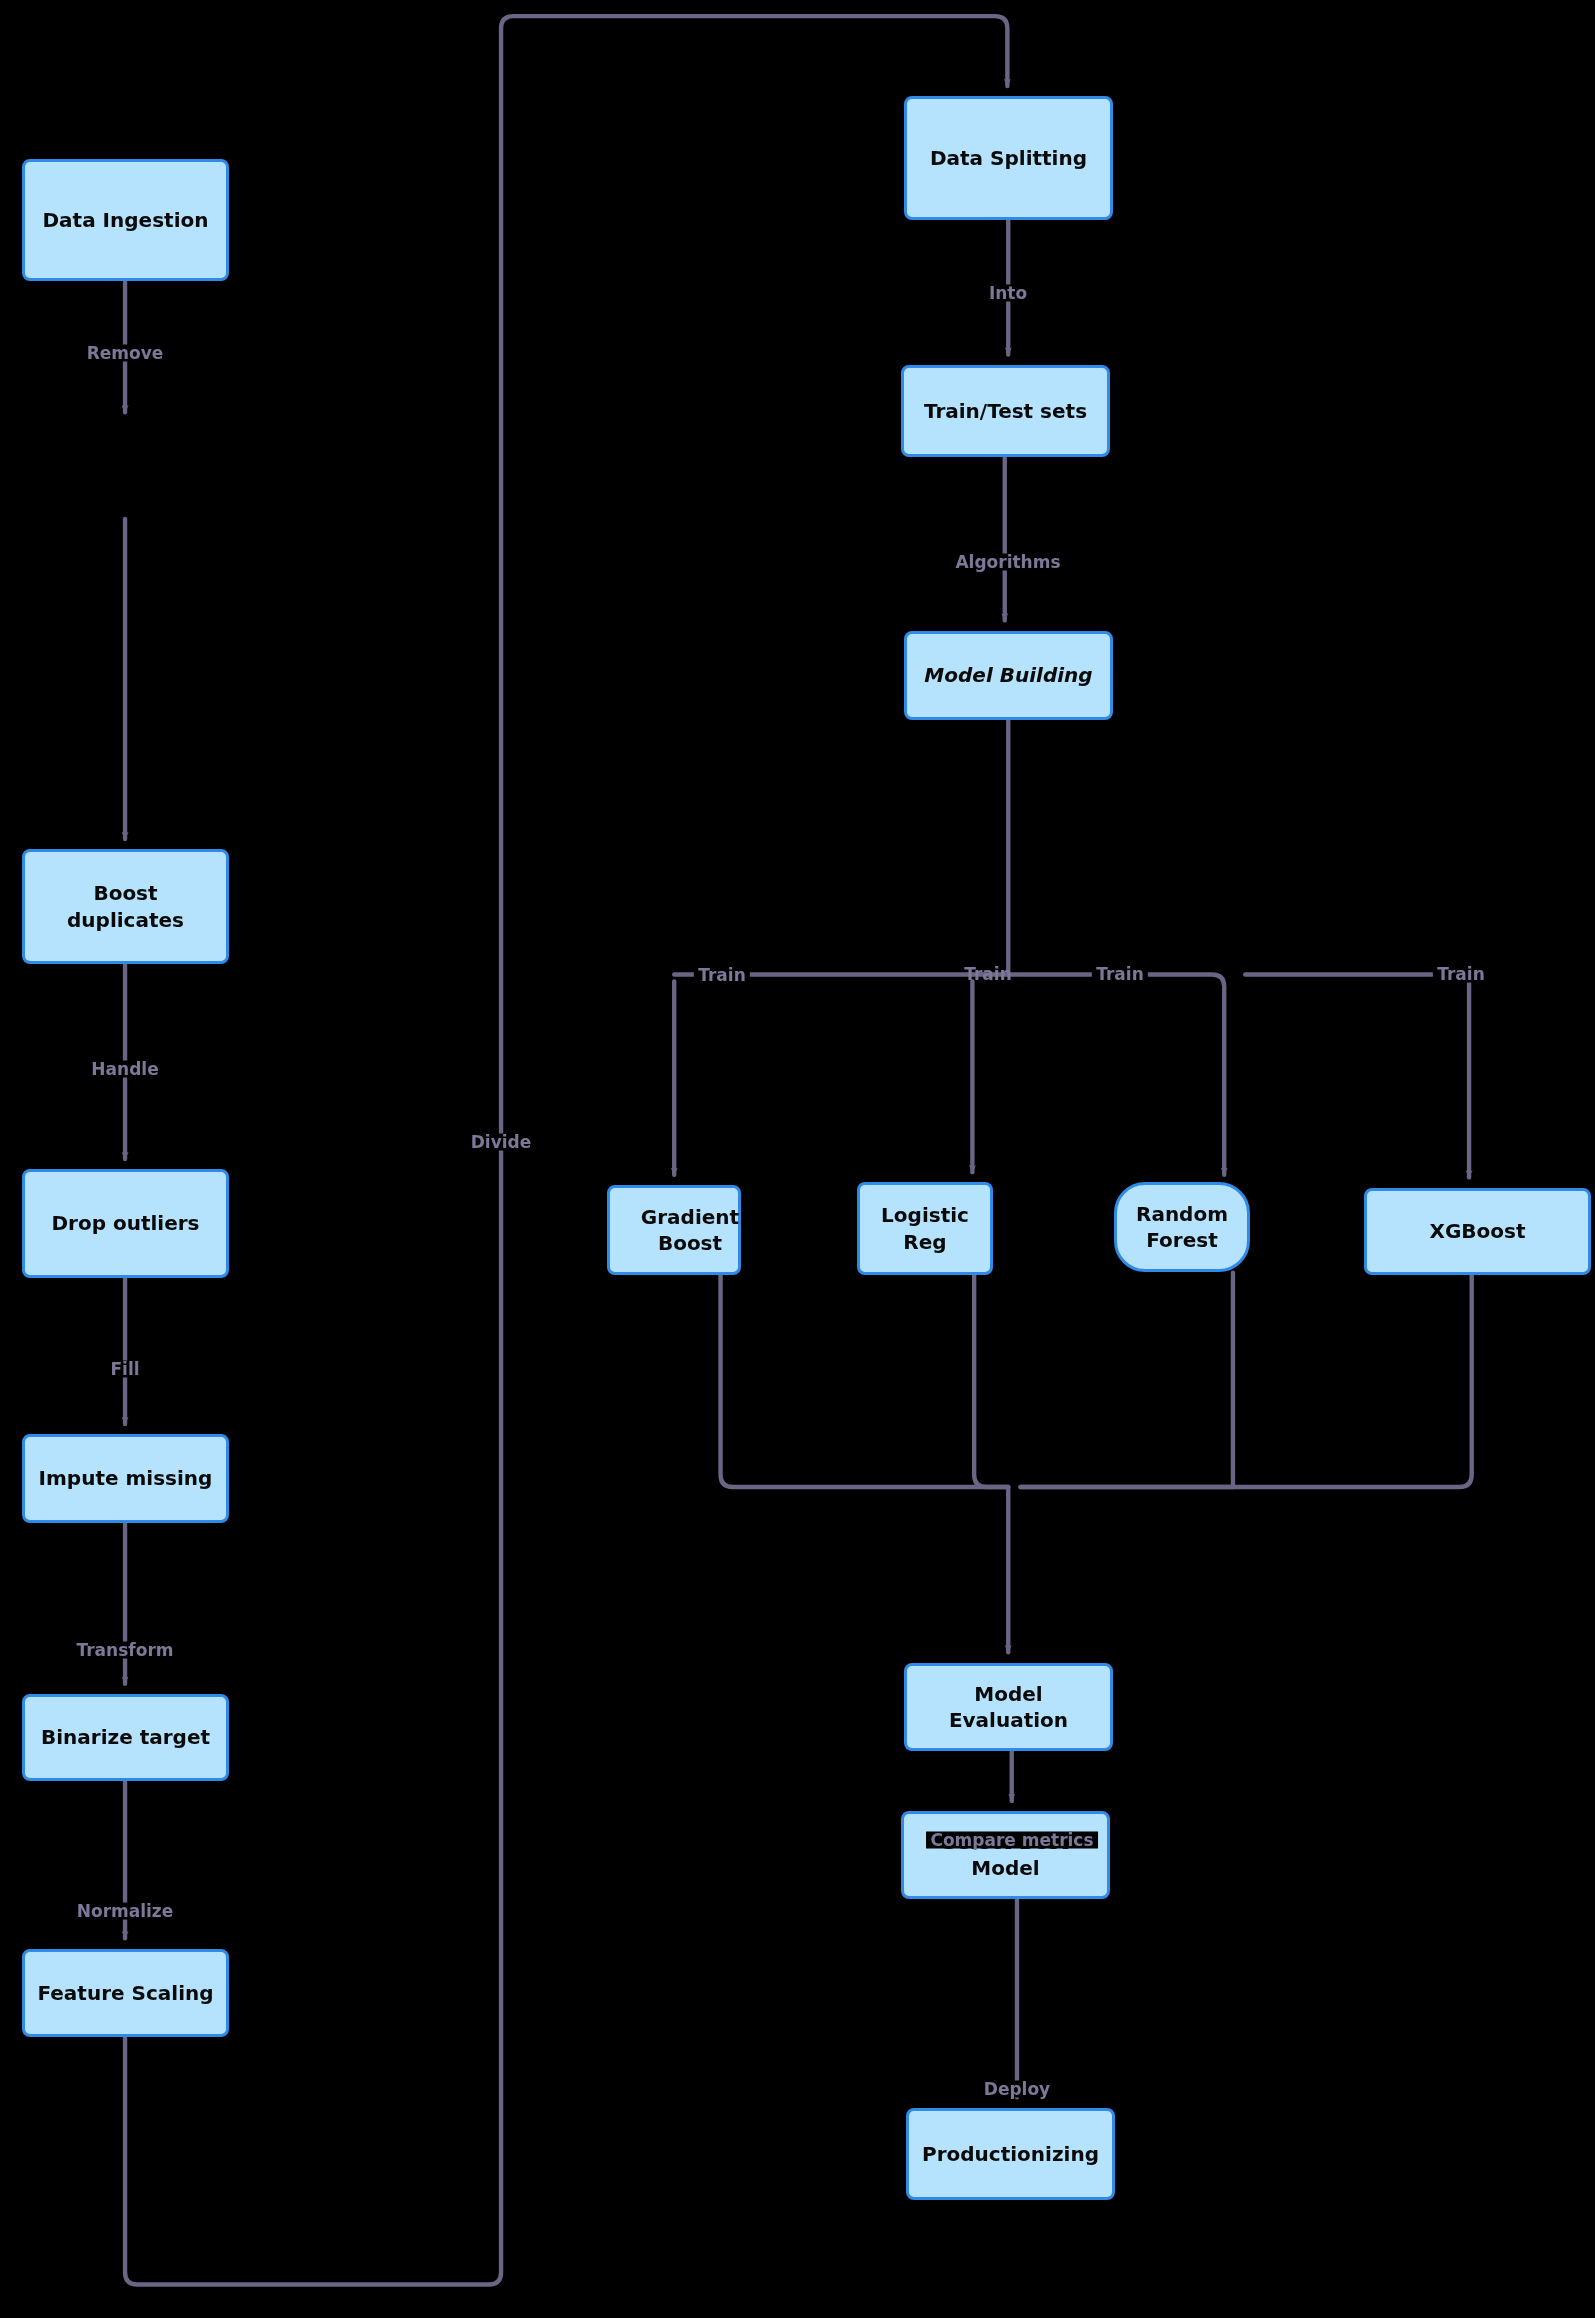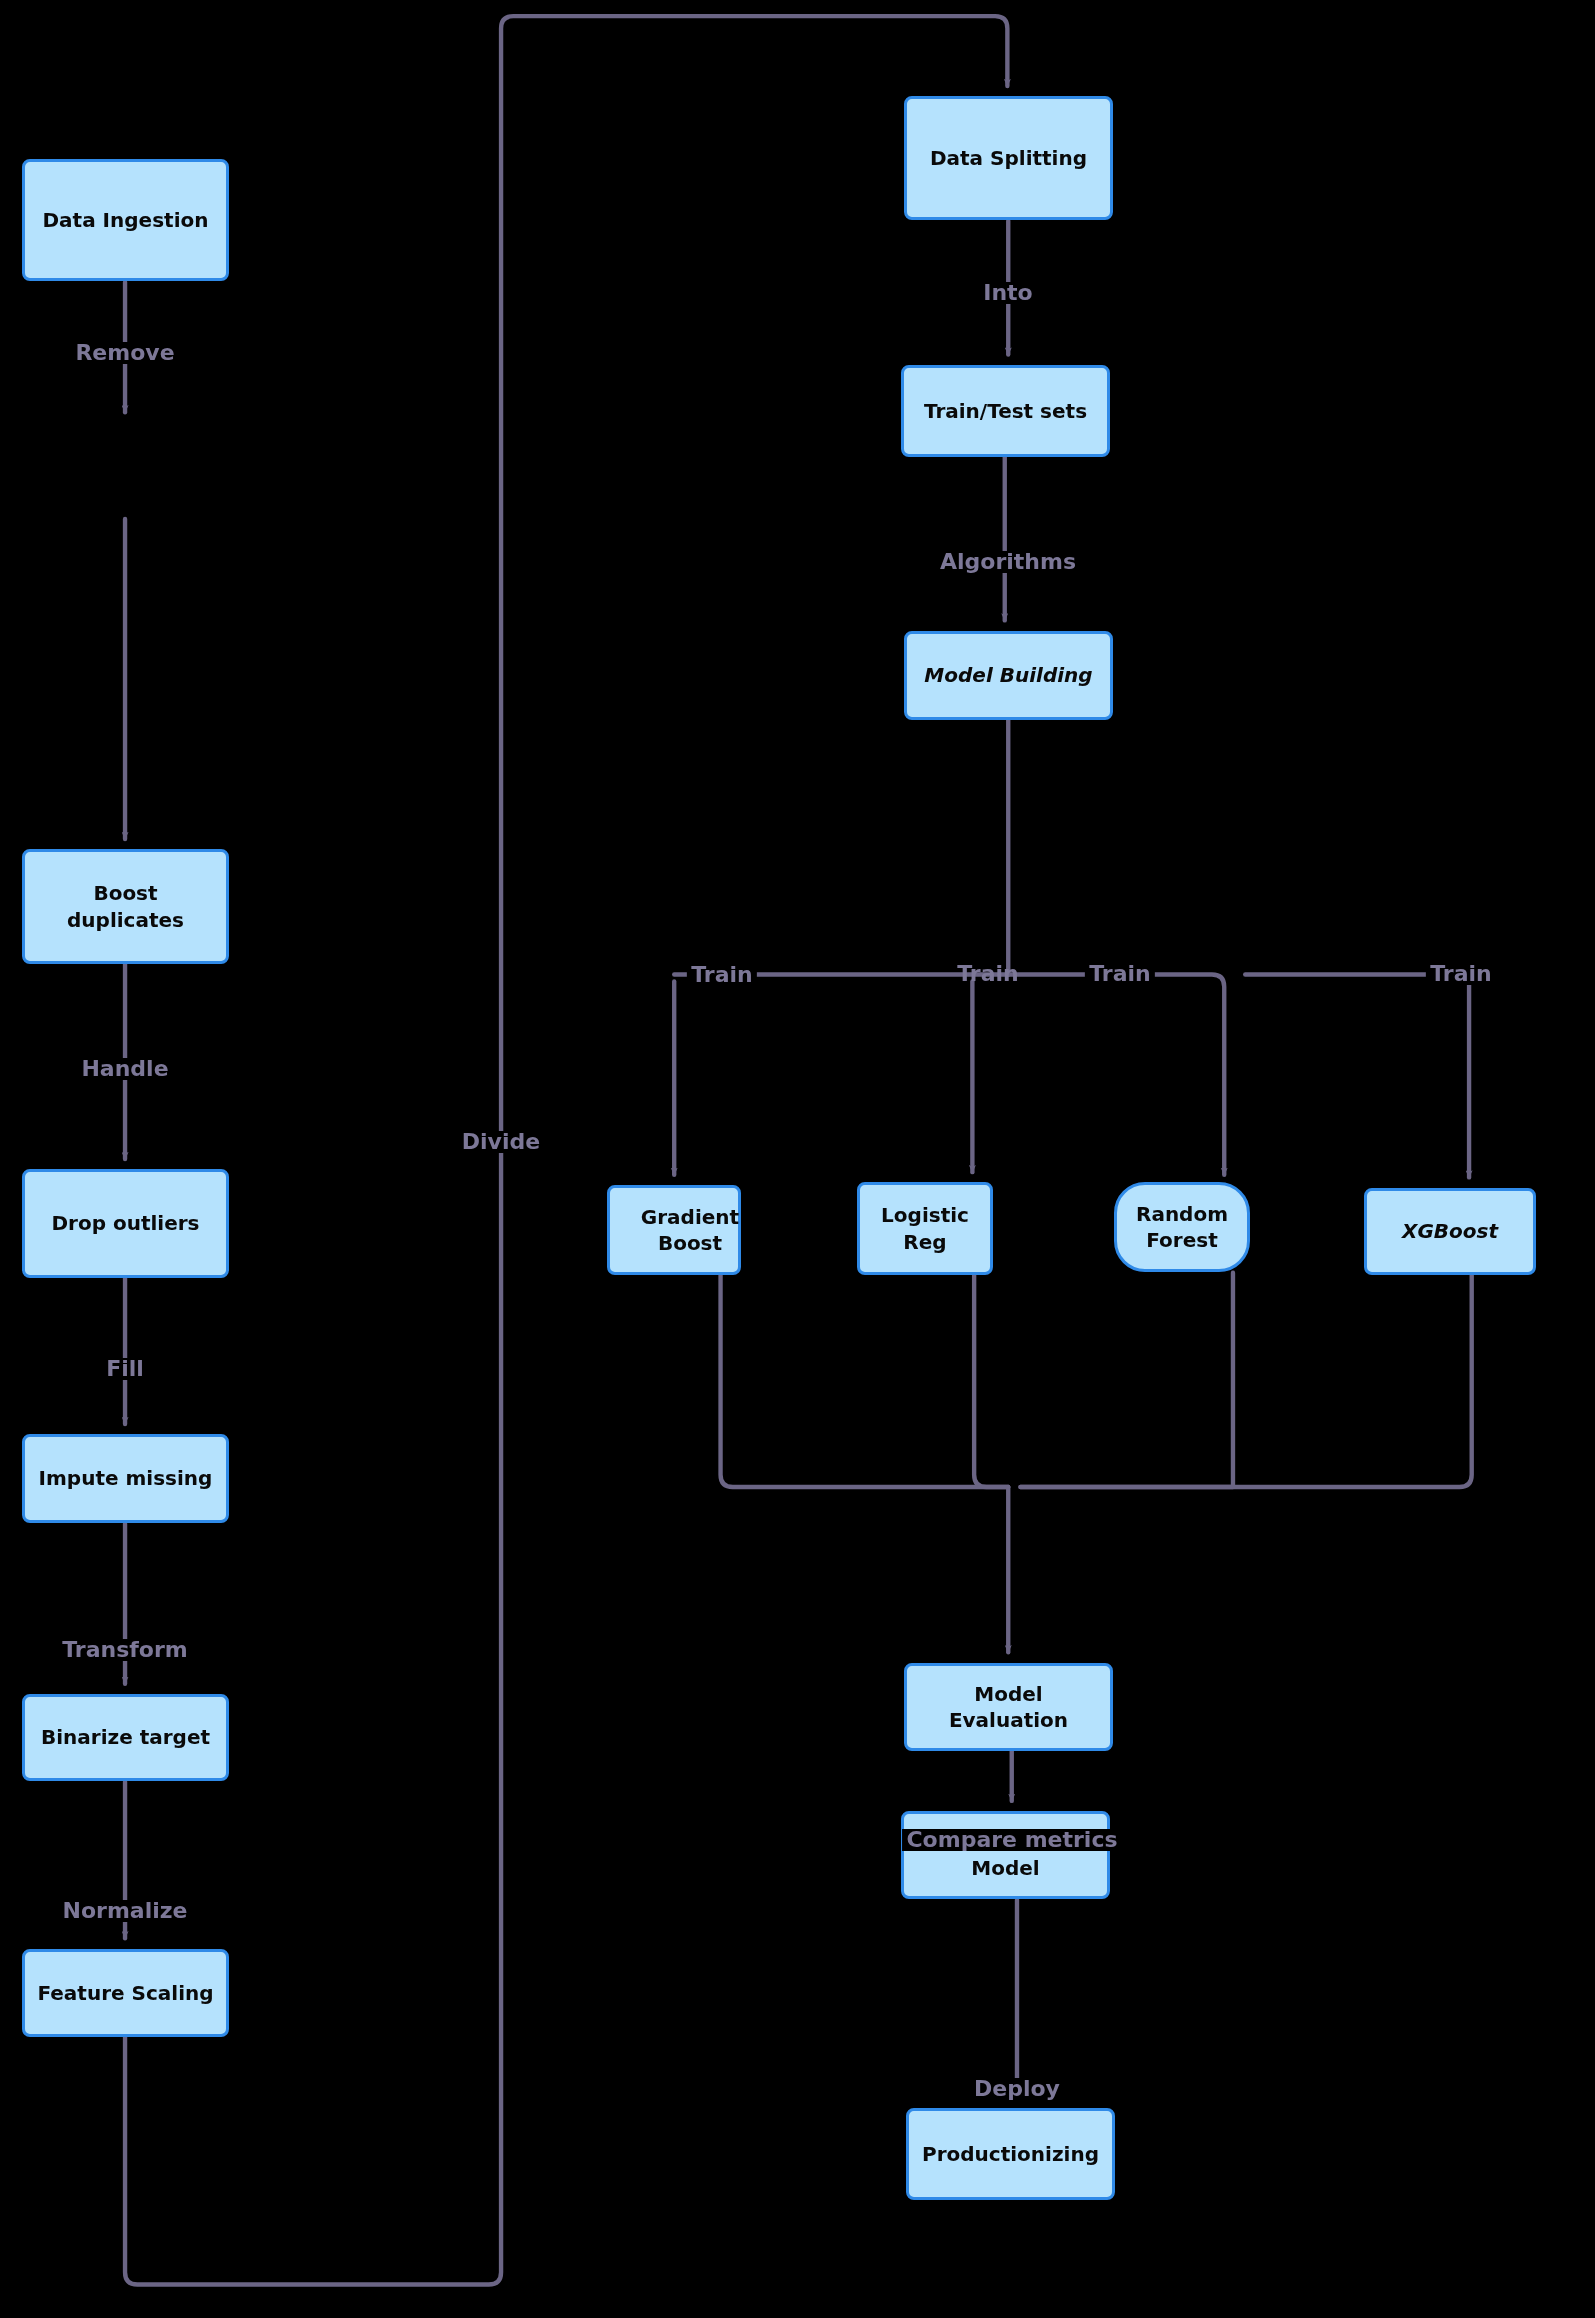--- a/index.html
+++ b/index.html
@@ -33,21 +33,21 @@
     text-align: center;
     color: #0a0a0a;
     font-size: 20px;
     font-weight: bold;
     line-height: 1.32;
     padding: 3.5px 7px;
   }
   .edge-label {
     position: absolute;
     color: #7d7898;
-    font-size: 22px;
+    font-size: 17px;
     font-weight: bold;
     white-space: nowrap;
     transform: translate(-50%, -50%);
     text-align: center;
     background: #000000;
     padding: 0 4.4px;
     line-height: 1;
   }
   .edge-layer {
     position: absolute;
@@ -134,21 +134,21 @@
 
   <div class="node-box" style="left:607px;top:1185px;width:134px;height:90px;padding-left:39px;">
     <span>Gradient Boost</span>
   </div>
   <div class="node-box" style="left:857px;top:1182px;width:136px;height:93px;">
     <span>Logistic Reg</span>
   </div>
   <div class="node-box" style="left:1114px;top:1182px;width:136px;height:90px;border-radius:31px;">
     <span>Random Forest</span>
   </div>
-  <div class="node-box" style="left:1364px;top:1188px;width:172px;height:87px;font-style:italic;">
+  <div class="node-box" style="left:1364px;top:1188px;width:227px;height:87px;">
     <span>XGBoost</span>
   </div>
 
   <div class="node-box" style="left:904px;top:1663px;width:209px;height:88px;">
     <span>Model Evaluation</span>
   </div>
   <div class="node-box" style="left:901px;top:1811px;width:209px;height:88px;">
     <span>Select Best Model</span>
   </div>
   <div class="node-box" style="left:906px;top:2108px;width:209px;height:92px;">

